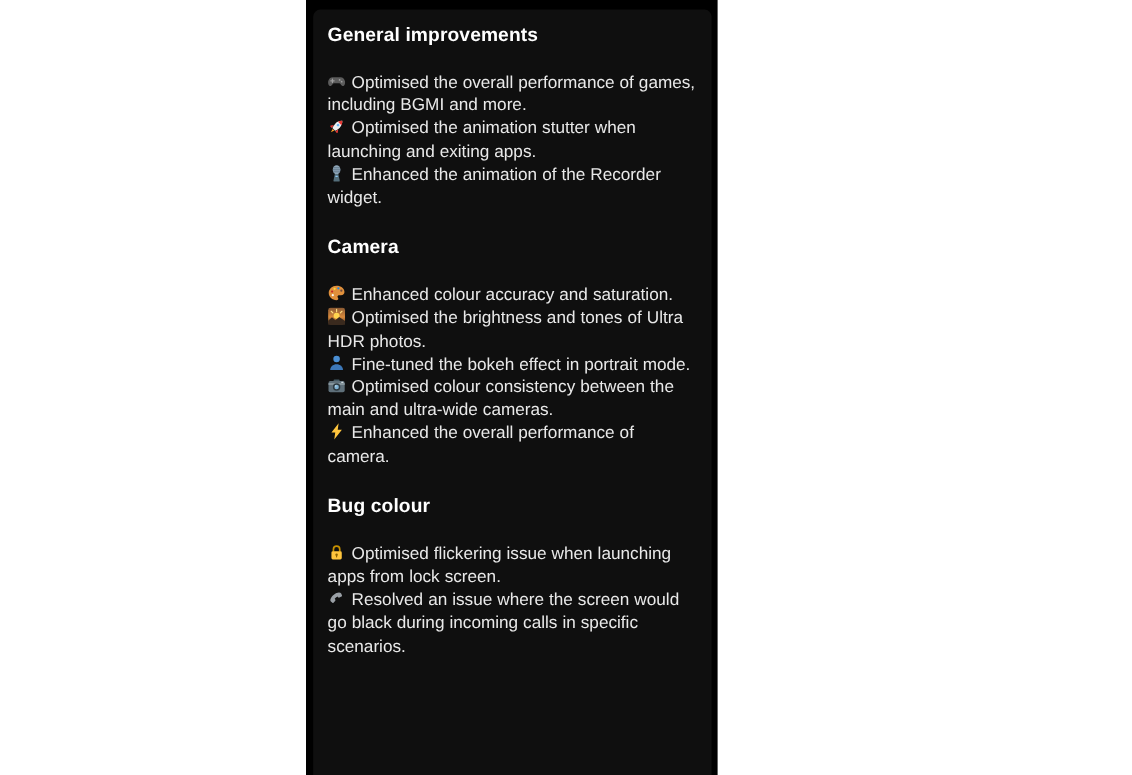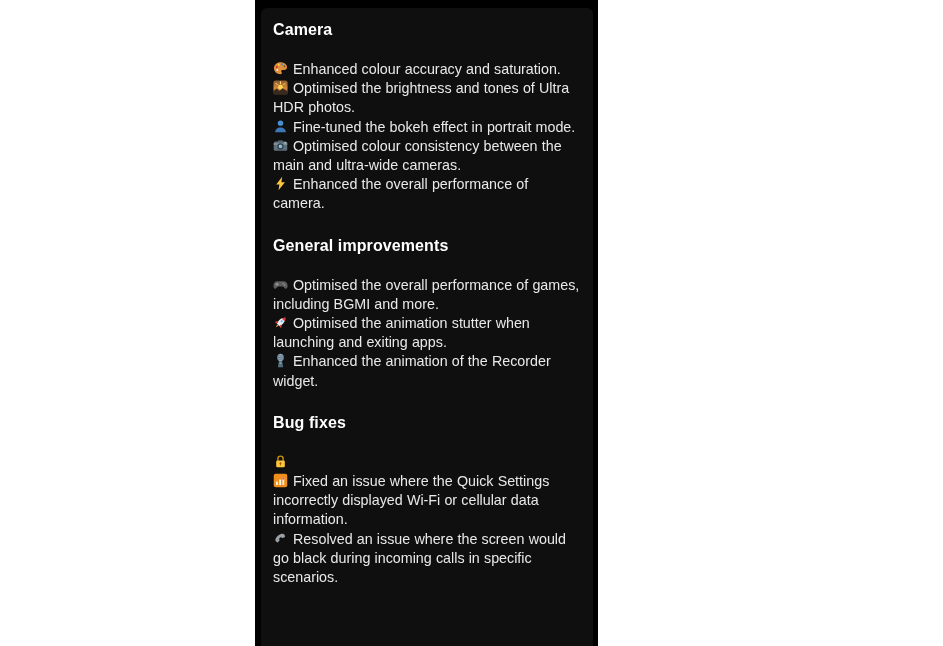--- a/index.html
+++ b/index.html
@@ -48,20 +48,46 @@
   }
   .icon svg { width: 15px; height: 15px; display: block; }
 </style>
 </head>
 <body>
 
 <div class="panel">
   <div class="content" id="content">
     <div id="sections-root">
         <section>
+          <h2 class="section-title">General improvements</h2>
+          <div class="items">
+            <p><span class="icon"><svg viewBox="0 0 16 16">
+                  <path d="M4.6 4.6h6.8c2.3 0 3.8 1.7 4.1 3.9.2 1.8-.2 3.6-1.4 3.9-1 .2-1.9-.6-2.5-1.6-.3-.5-.7-.8-1.3-.8H5.7c-.6 0-1 .3-1.3.8-.6 1-1.5 1.8-2.5 1.6C.7 12.1.3 10.3.5 8.5c.3-2.2 1.8-3.9 4.1-3.9z" fill="#5c5c5c"></path>
+                  <path d="M4.3 6.3v3M2.8 7.8h3" stroke="#9e9e9e" stroke-width="1.1" stroke-linecap="round"></path>
+                  <circle cx="10.7" cy="7" r="0.8" fill="#9e9e9e"></circle>
+                  <circle cx="12.5" cy="8.6" r="0.8" fill="#9e9e9e"></circle>
+                </svg></span><span>Optimised the overall performance of games, including BGMI and more.</span></p>
+            <p><span class="icon"><svg viewBox="0 0 16 16">
+                  <g transform="rotate(45 8 8)">
+                    <path d="M8 0.8c1.8 1.6 2.7 3.8 2.7 6.2 0 1.7-.4 3.3-1 4.6H6.3c-.6-1.3-1-2.9-1-4.6 0-2.4.9-4.6 2.7-6.2z" fill="#ECEFF1"></path>
+                    <path d="M8 0.8c1 .9 1.8 2 2.2 3.2H5.8C6.2 2.8 7 1.7 8 .8z" fill="#E53935"></path>
+                    <circle cx="8" cy="6.2" r="1.2" fill="#64B5F6"></circle>
+                    <path d="M5.3 8.6 3.6 11c-.2.4 0 .9.5.9h1.7zM10.7 8.6l1.7 2.4c.2.4 0 .9-.5.9h-1.7z" fill="#E53935"></path>
+                    <path d="M7 11.9h2L8 15.2z" fill="#FFA726"></path>
+                  </g>
+                </svg></span><span>Optimised the animation stutter when launching and exiting apps.</span></p>
+            <p><span class="icon"><svg viewBox="0 0 16 16">
+                  <ellipse cx="8" cy="4.8" rx="3.4" ry="4" fill="#8FA6B8"></ellipse>
+                  <path d="M5 3h6M4.7 4.8h6.6M5 6.6h6" stroke="#5c7385" stroke-width="0.8"></path>
+                  <path d="M6.4 8.5 5.2 14.6c-.1.4.2.7.6.7h4.4c.4 0 .7-.3.6-.7L9.6 8.5z" fill="#546E7A"></path>
+                  <rect x="6.9" y="10" width="2.2" height="1.2" rx="0.4" fill="#90CAF9"></rect>
+                </svg></span><span>Enhanced the animation of the Recorder widget.</span></p>
+          </div>
+        </section>
+        <section>
           <h2 class="section-title">Camera</h2>
           <div class="items">
             <p><span class="icon"><svg viewBox="0 0 16 16">
                   <path d="M8 1.2C4.1 1.2 1 4 1 7.7c0 3.6 3.1 6.3 7 6.3.9 0 1.5-.6 1.5-1.3 0-.3-.1-.6-.3-.8-.2-.3-.4-.6-.4-1 0-.7.6-1.3 1.4-1.3h1.7c1.9 0 3.1-1.2 3.1-2.9C15 3.6 11.9 1.2 8 1.2z" fill="#E0903C"></path>
                   <circle cx="4" cy="6.4" r="1" fill="#C62828"></circle>
                   <circle cx="6.2" cy="3.9" r="1" fill="#FDD835"></circle>
                   <circle cx="9.6" cy="3.5" r="1" fill="#1E88E5"></circle>
                   <circle cx="12.2" cy="5.6" r="1" fill="#6D4C41"></circle>
                   <circle cx="4.6" cy="9.6" r="1" fill="#FAFAFA"></circle>
                 </svg></span><span>Enhanced colour accuracy and saturation.</span></p>
@@ -90,61 +116,28 @@
                   <circle cx="8" cy="9" r="2" fill="#7fb3d5"></circle>
                   <circle cx="7.3" cy="8.2" r="0.6" fill="#d9ecf5"></circle>
                   <rect x="12.1" y="4.5" width="2" height="1.1" rx="0.3" fill="#cfd8dc"></rect>
                 </svg></span><span>Optimised colour consistency between the main and ultra-wide cameras.</span></p>
             <p><span class="icon"><svg viewBox="0 0 16 16">
                   <path d="M9.8 0.8 3.4 9h3.4L5.9 15.2 12.7 6.6H9z" fill="#FFC53D"></path>
                 </svg></span><span>Enhanced the overall performance of camera.</span></p>
           </div>
         </section>
         <section>
-          <h2 class="section-title">General improvements</h2>
-          <div class="items">
-            <p><span class="icon"><svg viewBox="0 0 16 16">
-                  <path d="M4.6 4.6h6.8c2.3 0 3.8 1.7 4.1 3.9.2 1.8-.2 3.6-1.4 3.9-1 .2-1.9-.6-2.5-1.6-.3-.5-.7-.8-1.3-.8H5.7c-.6 0-1 .3-1.3.8-.6 1-1.5 1.8-2.5 1.6C.7 12.1.3 10.3.5 8.5c.3-2.2 1.8-3.9 4.1-3.9z" fill="#5c5c5c"></path>
-                  <path d="M4.3 6.3v3M2.8 7.8h3" stroke="#9e9e9e" stroke-width="1.1" stroke-linecap="round"></path>
-                  <circle cx="10.7" cy="7" r="0.8" fill="#9e9e9e"></circle>
-                  <circle cx="12.5" cy="8.6" r="0.8" fill="#9e9e9e"></circle>
-                </svg></span><span>Optimised the overall performance of games, including BGMI and more.</span></p>
-            <p><span class="icon"><svg viewBox="0 0 16 16">
-                  <g transform="rotate(45 8 8)">
-                    <path d="M8 0.8c1.8 1.6 2.7 3.8 2.7 6.2 0 1.7-.4 3.3-1 4.6H6.3c-.6-1.3-1-2.9-1-4.6 0-2.4.9-4.6 2.7-6.2z" fill="#ECEFF1"></path>
-                    <path d="M8 0.8c1 .9 1.8 2 2.2 3.2H5.8C6.2 2.8 7 1.7 8 .8z" fill="#E53935"></path>
-                    <circle cx="8" cy="6.2" r="1.2" fill="#64B5F6"></circle>
-                    <path d="M5.3 8.6 3.6 11c-.2.4 0 .9.5.9h1.7zM10.7 8.6l1.7 2.4c.2.4 0 .9-.5.9h-1.7z" fill="#E53935"></path>
-                    <path d="M7 11.9h2L8 15.2z" fill="#FFA726"></path>
-                  </g>
-                </svg></span><span>Optimised the animation stutter when launching and exiting apps.</span></p>
-            <p><span class="icon"><svg viewBox="0 0 16 16">
-                  <ellipse cx="8" cy="4.8" rx="3.4" ry="4" fill="#8FA6B8"></ellipse>
-                  <path d="M5 3h6M4.7 4.8h6.6M5 6.6h6" stroke="#5c7385" stroke-width="0.8"></path>
-                  <path d="M6.4 8.5 5.2 14.6c-.1.4.2.7.6.7h4.4c.4 0 .7-.3.6-.7L9.6 8.5z" fill="#546E7A"></path>
-                  <rect x="6.9" y="10" width="2.2" height="1.2" rx="0.4" fill="#90CAF9"></rect>
-                </svg></span><span>Enhanced the animation of the Recorder widget.</span></p>
-          </div>
-        </section>
-        <section>
-          <h2 class="section-title">Bug fixes</h2>
+          <h2 class="section-title">Bug colour</h2>
           <div class="items">
             <p><span class="icon"><svg viewBox="0 0 16 16">
                   <path d="M5.2 7.2V5.1a2.8 2.8 0 0 1 5.6 0v2.1" fill="none" stroke="#C79100" stroke-width="1.5"></path>
                   <rect x="3.4" y="6.9" width="9.2" height="7.3" rx="1.3" fill="#FFC53D"></rect>
                   <circle cx="8" cy="10" r="1.1" fill="#8a6100"></circle>
                   <rect x="7.5" y="10.5" width="1" height="1.8" rx="0.4" fill="#8a6100"></rect>
-                </svg></span></p>
-            <p><span class="icon"><svg viewBox="0 0 16 16">
-                  <rect x="0.8" y="0.8" width="14.4" height="14.4" rx="2.2" fill="#EF8E1B"></rect>
-                  <rect x="3.2" y="9.2" width="2" height="3.6" fill="#FFF8E1"></rect>
-                  <rect x="6.6" y="7" width="2" height="5.8" fill="#FFF8E1"></rect>
-                  <rect x="10" y="4.4" width="2" height="8.4" fill="#FDEBD0"></rect>
-                  <rect x="10" y="4.4" width="2" height="2.6" fill="#E05A4E"></rect>
-                </svg></span><span>Fixed an issue where the Quick Settings incorrectly displayed Wi-Fi or cellular data information.</span></p>
+                </svg></span><span>Optimised flickering issue when launching apps from lock screen.</span></p>
             <p><span class="icon"><svg viewBox="0 0 16 16">
                   <g transform="rotate(-38 8 8)">
                     <path d="M2.2 7.2c0-1.9 2.6-3.2 5.8-3.2s5.8 1.3 5.8 3.2l-.4 1.6c-.1.5-.6.8-1.1.7l-1.9-.4c-.5-.1-.8-.5-.8-1v-.8c-1-.3-2.2-.3-3.2 0v.8c0 .5-.3.9-.8 1l-1.9.4c-.5.1-1-.2-1.1-.7z" fill="#9aa0a6"></path>
                   </g>
                 </svg></span><span>Resolved an issue where the screen would go black during incoming calls in specific scenarios.</span></p>
           </div>
         </section>
       </div>
 
   </div>

